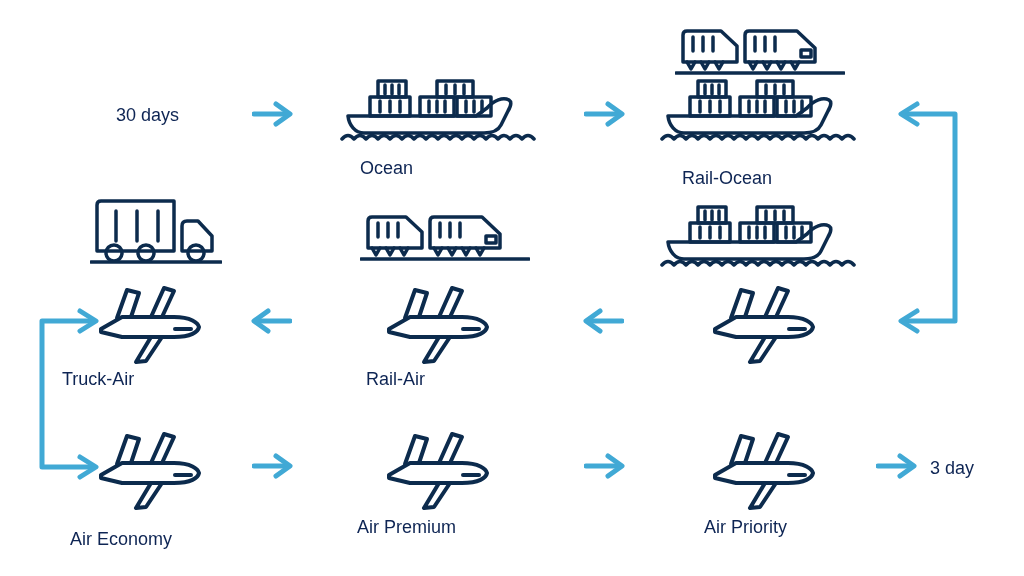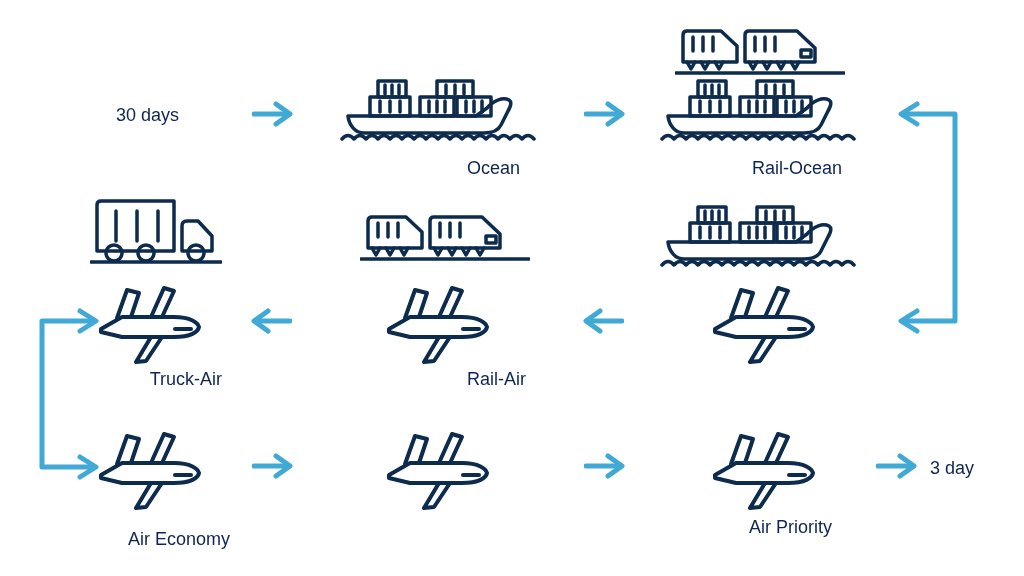--- a/index.html
+++ b/index.html
@@ -12,21 +12,21 @@
   body{font-family:"Liberation Sans", sans-serif;background:#e8e8e8;}
   .canvas{
     position:relative;width:1024px;height:576px;
     background:var(--background);overflow:hidden;
   }
   .abs{position:absolute;}
   .icon{color:var(--icon-navy);}
   .arrow{color:var(--arrow-blue);}
   .node-label{
     color:var(--text-navy);font-size:18px;line-height:22px;
-    width:160px;text-align:right;white-space:nowrap;
+    width:160px;text-align:left;white-space:nowrap;
   }
   .endpoint-label{
     color:var(--text-navy);font-size:18px;line-height:22px;white-space:nowrap;
   }
   svg{display:block;}
 </style>
 </head>
 <body>
 
 <svg width="0" height="0" style="position:absolute">
@@ -108,21 +108,21 @@
       <svg width="170" height="56" viewBox="0 0 170 56">
           <use href="#g-train"></use>
         </svg>
     </span>
   </div>
   <div class="abs icon" style="left:660px;top:74px">
     <svg width="200" height="70" viewBox="0 0 200 70">
         <use href="#g-ship"></use>
       </svg>
   </div>
-  <div class="abs node-label" style="left:682px;top:157px">Rail-Ocean</div>
+  <div class="abs node-label" style="left:682px;top:167px">Rail-Ocean</div>
 
   <div class="abs arrow" style="left:895px;top:100px">
     <svg width="70" height="240" viewBox="0 0 70 240" fill="none" stroke="currentColor" stroke-width="5" stroke-linejoin="round" stroke-linecap="round">
       <path d="M8,14 H60 V221 H8"></path>
       <path d="M22,4 L6,14 L22,24"></path>
       <path d="M22,211 L6,221 L22,231"></path>
     </svg>
   </div>
 
   <div class="abs arrow" style="left:32px;top:307px">
@@ -191,33 +191,34 @@
     <svg width="44" height="28" viewBox="0 0 44 28">
         <use href="#g-arrow"></use>
       </svg>
   </div>
 
   <div class="abs icon" style="left:382px;top:428px">
     <svg width="110" height="84" viewBox="0 0 110 84">
         <use href="#g-plane"></use>
       </svg>
   </div>
+  <div class="abs node-label" style="left:357px;top:516px">Air Premium</div>
 
   <div class="abs arrow" style="left:584px;top:452px">
     <svg width="44" height="28" viewBox="0 0 44 28">
         <use href="#g-arrow"></use>
       </svg>
   </div>
 
   <div class="abs icon" style="left:708px;top:428px">
     <svg width="110" height="84" viewBox="0 0 110 84">
         <use href="#g-plane"></use>
       </svg>
   </div>
-  <div class="abs node-label" style="left:672px;top:516px">Air Priority</div>
+  <div class="abs node-label" style="left:704px;top:516px">Air Priority</div>
 
   <div class="abs arrow" style="left:876px;top:452px">
     <svg width="44" height="28" viewBox="0 0 44 28">
         <use href="#g-arrow"></use>
       </svg>
   </div>
   <div class="abs endpoint-label" style="left:930px;top:457px">3 day</div>
 
 </div>
 

